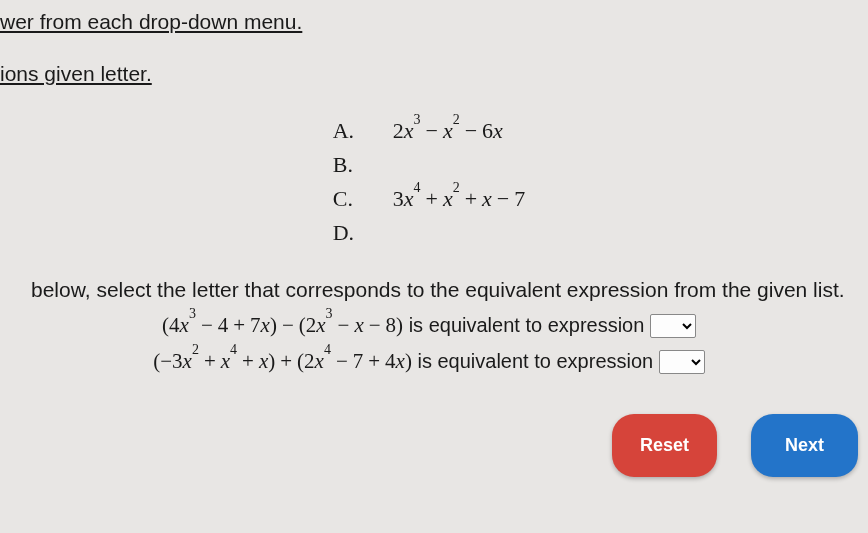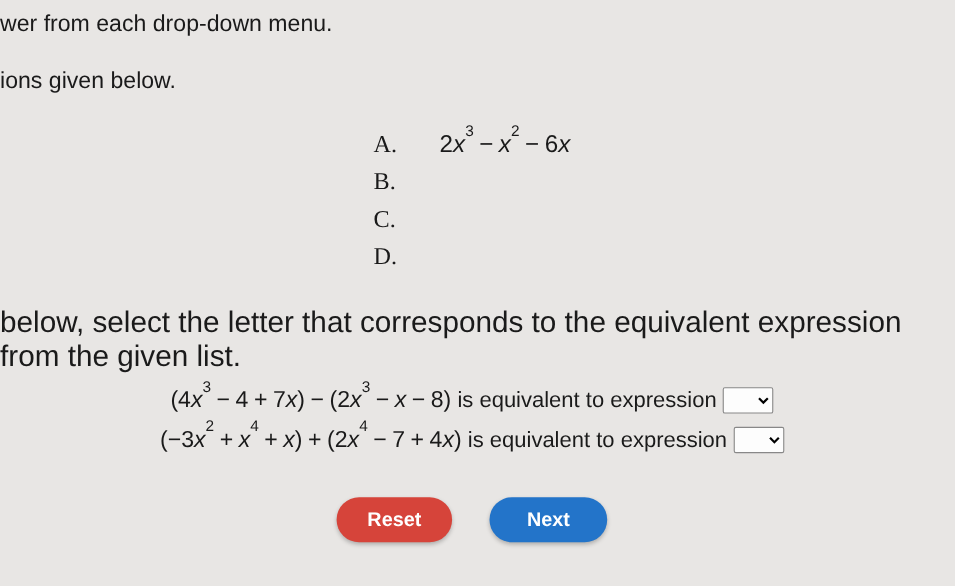--- a/index.html
+++ b/index.html
@@ -13,103 +13,106 @@
       font-size: 20px;
       color: #1a1a1a;
       overflow: hidden;
     }
     .content {
       padding: 10px 10px 10px 0;
     }
     .instr-line {
       margin-bottom: 28px;
       font-size: 21px;
+      text-decoration: underline;
     }
     .options-block {
       margin: 18px auto 28px;
       width: fit-content;
     }
     .opt-row {
       display: flex;
       align-items: baseline;
       line-height: 1.55;
       font-size: 22px;
       font-family: 'Times New Roman', serif;
     }
     .opt-letter {
       width: 60px;
       font-weight: 400;
     }
     .opt-expr {
       font-style: italic;
     }
     sup { font-size: 14px; position: relative; top: -6px; font-style: normal; }
-    .math { font-family: Liberation Sans, sans-serif; font-style: italic; }
+    .math { font-family: Liberation Serif, serif; font-style: italic; }
     .op { font-style: normal; padding: 0 5px; }
     .n { font-style: normal; }
     .question-block {
       margin-top: 14px;
     }
     .q-instr {
-      font-size: 27px;
+      font-size: 21px;
       margin-bottom: 6px;
+      padding-left: 31px;
     }
     .q-line {
       text-align: center;
       font-size: 21px;
       line-height: 1.7;
       font-family: 'Times New Roman', serif;
     }
     .q-line .plain { font-style: normal; font-family: Arial, sans-serif; font-size: 20px;}
     select.dropdown {
       width: 46px;
       height: 24px;
       font-size: 14px;
       vertical-align: 1px;
       background: #fdfdfd;
       border: 1px solid #888;
       border-radius: 2px;
     }
     .button-row {
       display: flex;
-      justify-content: center;
+      justify-content: flex-end;
       gap: 34px;
       margin-top: 34px;
     }
     .btn {
       padding: 10px 28px;
       border-radius: 22px;
       color: #fff;
       font-weight: bold;
       font-size: 18px;
       border: none;
       box-shadow: 0 2px 4px rgba(0,0,0,0.25);
       cursor: pointer;
     }
     .btn-reset { background: #d6443a; }
-    .btn-next { background: #2374c9; padding: 10px 34px; }
+    .btn-next { background: #2374c9; padding: 21px 34px; }
   </style>
 </head>
 <body>
 
 <div class="content">
 
   <div class="instr-line">wer from each drop-down menu.</div>
-  <div class="instr-line">ions given below.</div>
+  <div class="instr-line">ions given letter.</div>
 
   <div class="options-block">
     <div class="opt-row">
       <span class="opt-letter">A.</span>
       <span class="opt-expr math"><span class="n">2</span>x<sup>3</sup><span class="op">−</span>x<sup>2</sup><span class="op">−</span><span class="n">6</span>x</span>
     </div>
     <div class="opt-row">
       <span class="opt-letter">B.</span>
     </div>
     <div class="opt-row">
       <span class="opt-letter">C.</span>
+      <span class="opt-expr math"><span class="n">3</span>x<sup>4</sup><span class="op">+</span>x<sup>2</sup><span class="op">+</span>x<span class="op">−</span><span class="n">7</span></span>
     </div>
     <div class="opt-row">
       <span class="opt-letter">D.</span>
     </div>
   </div>
 
   <div class="question-block">
     <div class="q-instr">below, select the letter that corresponds to the equivalent expression from the given list.</div>
 
     <div class="q-line">

